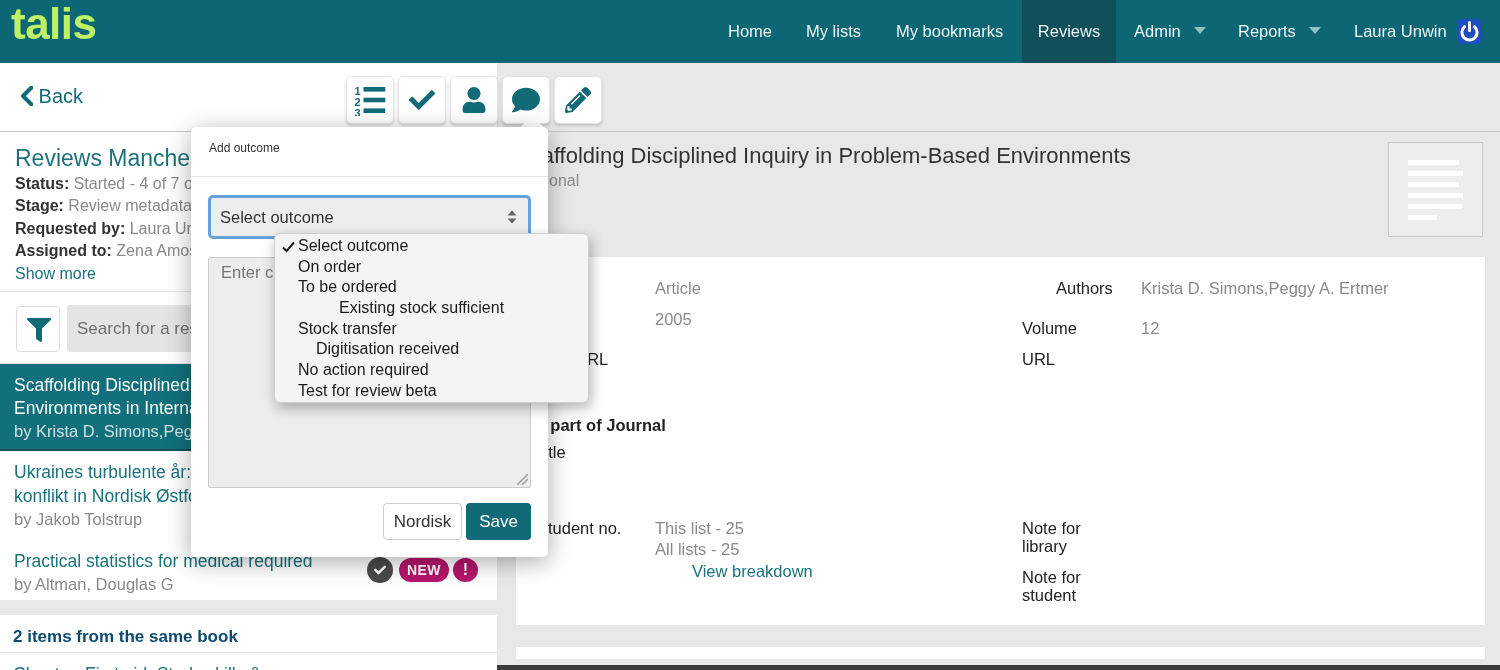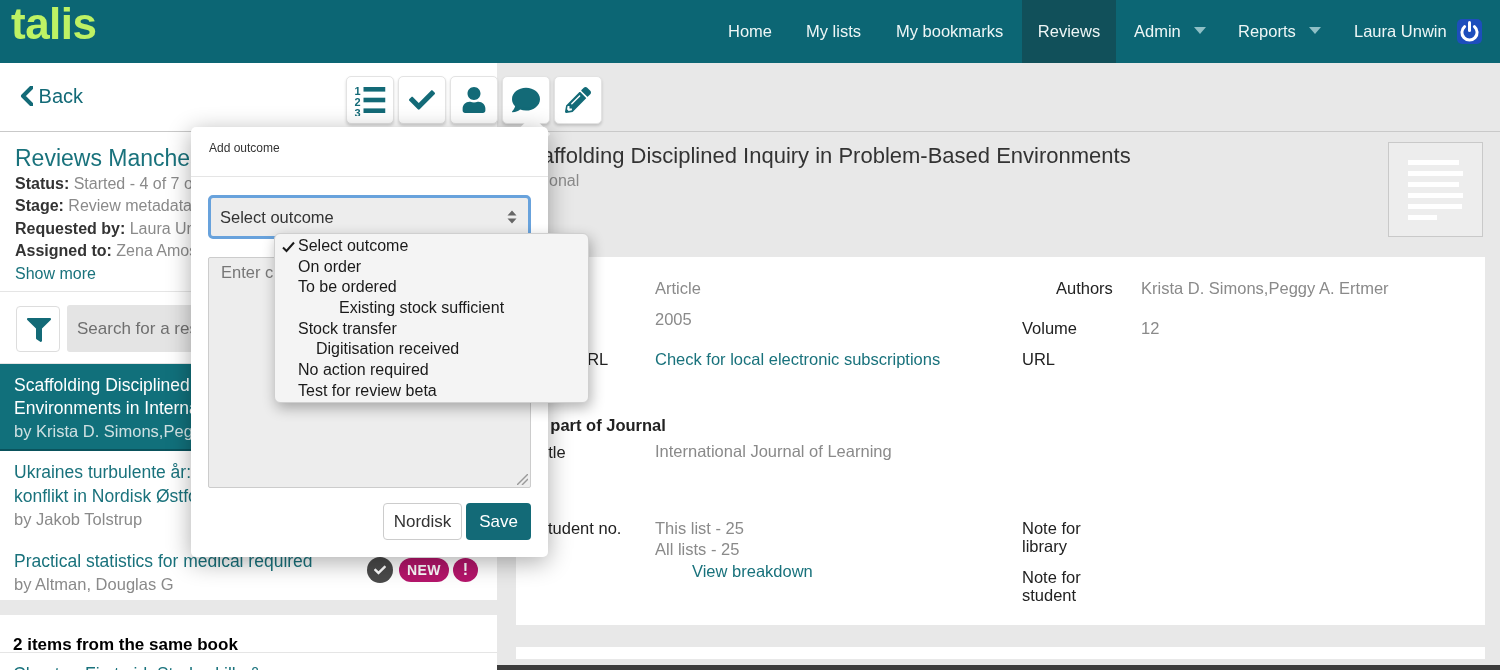--- a/index.html
+++ b/index.html
@@ -32,21 +32,21 @@
   .iby { color:#8a8a8a; font-size:16.5px; line-height:22px; }
   #selItem { position:absolute; left:0; top:232px; width:497px; height:87px; background:#11707b; border-bottom:2px solid #0a525c; color:#fff; padding:10px 0 0 14px; }
   #selItem .t { font-size:17.5px; line-height:23px; color:#fff; }
   #selItem .b { font-size:16.5px; color:#cfe0e2; margin-top:2px; }
   
   .badge-check { position:absolute; width:26px; height:26px; border-radius:50%; background:#4a4a4a; }
   .badge-new { position:absolute; width:50px; height:24px; border-radius:12px; background:#b5156b; color:#fff; font-size:14px; font-weight:bold; text-align:center; line-height:24px; letter-spacing:0.5px; }
   .badge-ex { position:absolute; width:25px; height:24px; border-radius:50%; background:#b5156b; color:#fff; font-size:16px; font-weight:bold; text-align:center; line-height:24px; }
   
   #sameBook { position:absolute; left:0; top:615px; width:497px; height:55px; background:#fff; }
-  #sameBook h3 { font-size:17px; color:#000000; padding:20px 0 0 13px; font-weight:bold; }
+  #sameBook h3 { font-size:17px; color:#0c4a6e; padding:12px 0 0 13px; font-weight:bold; }
   #sbLine { position:absolute; left:0; top:37px; width:497px; border-top:1px solid #e5e5e5; }
   #sbLink { position:absolute; left:13px; top:49px; color:#19727c; font-size:17.5px; }
   
   #rightPanel { position:absolute; left:497px; top:132px; width:1003px; height:538px; background:#e8e8e8; }
   #rTitle { position:absolute; left:19px; top:11px; font-size:22px; color:#333; }
   #rSub { position:absolute; left:52px; top:40px; font-size:16px; color:#8a8a8a; }
   #docIcon { position:absolute; left:891px; top:10px; width:95px; height:95px; background:#ededed; border:1px solid #c9c9c9; }
   .card { position:absolute; left:19px; width:969px; background:#fff; }
   .flabel { position:absolute; font-size:16.5px; color:#222; }
   .fvalue { position:absolute; font-size:16.5px; color:#8a8a8a; }
@@ -186,29 +186,27 @@
           <rect x="19" y="50" width="55" height="5"></rect>
           <rect x="19" y="61" width="54" height="5"></rect>
           <rect x="19" y="72" width="29" height="5"></rect>
         </g>
       </svg>
   </div>
   <div class="card" style="top:125px; height:269px;text-align:center;">
     <div class="fvalue" style="left:139px; top:22px;">Article</div>
     <div class="fvalue" style="left:139px; top:53px;">2005</div>
     <div class="flabel" style="left:21px; top:93px;">Web URL</div>
-    <div class="flink" style="left:139px; top:93px;">Check for local electronic subscriptions</div>
     <div class="flabel" style="left:506px; top:22px;margin-left:34px;">Authors</div>
     <div class="fvalue" style="left:625px; top:22px;">Krista D. Simons,Peggy A. Ertmer</div>
     <div class="flabel" style="left:506px; top:62px;">Volume</div>
     <div class="fvalue" style="left:625px; top:62px;">12</div>
     <div class="flabel" style="left:506px; top:93px;">URL</div>
     <div class="flabel" style="left:16px; top:159px; font-weight:bold;">Is part of Journal</div>
     <div class="flabel" style="left:19px; top:186px;">Title</div>
-    <div class="fvalue" style="left:139px; top:185px;">International Journal of Learning</div>
   </div>
   <div class="card" style="top:360px; height:133px;">
     <div class="flabel" style="left:21px; top:27px;">Student no.</div>
     <div class="fvalue" style="left:139px; top:27px;">This list - 25</div>
     <div class="fvalue" style="left:139px; top:48px;">All lists - 25</div>
     <div class="flink" style="left:139px; top:70px;margin-left:37px;">View breakdown</div>
     <div class="flabel" style="left:506px; top:28px; width:80px; line-height:17.5px;">Note for library</div>
     <div class="flabel" style="left:506px; top:77px; width:80px; line-height:17.5px;">Note for student</div>
   </div>
   <div class="card" style="top:515px; height:12px;"></div>

